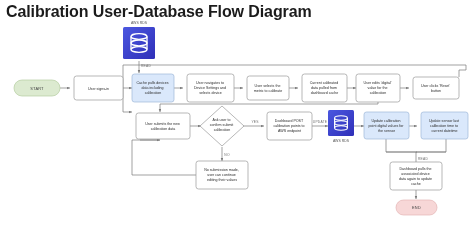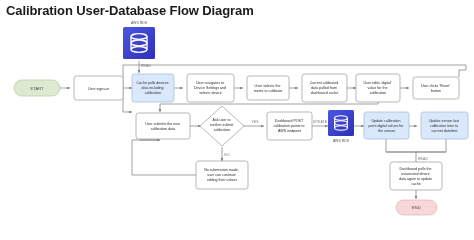--- a/index.html
+++ b/index.html
@@ -16,21 +16,21 @@
   }
   #diagram-root {
     position: relative;
     width: 474px;
     height: 223px;
   }
   .page-title {
     position: absolute;
     left: 6px;
     top: 3px;
-    font-size: 13px;
+    font-size: 16px;
     font-weight: bold;
     color: #1b1b1b;
     letter-spacing: -0.1px;
     white-space: nowrap;
   }
   svg.canvas {
     position: absolute;
     left: 0;
     top: 0;
     width: 474px;

